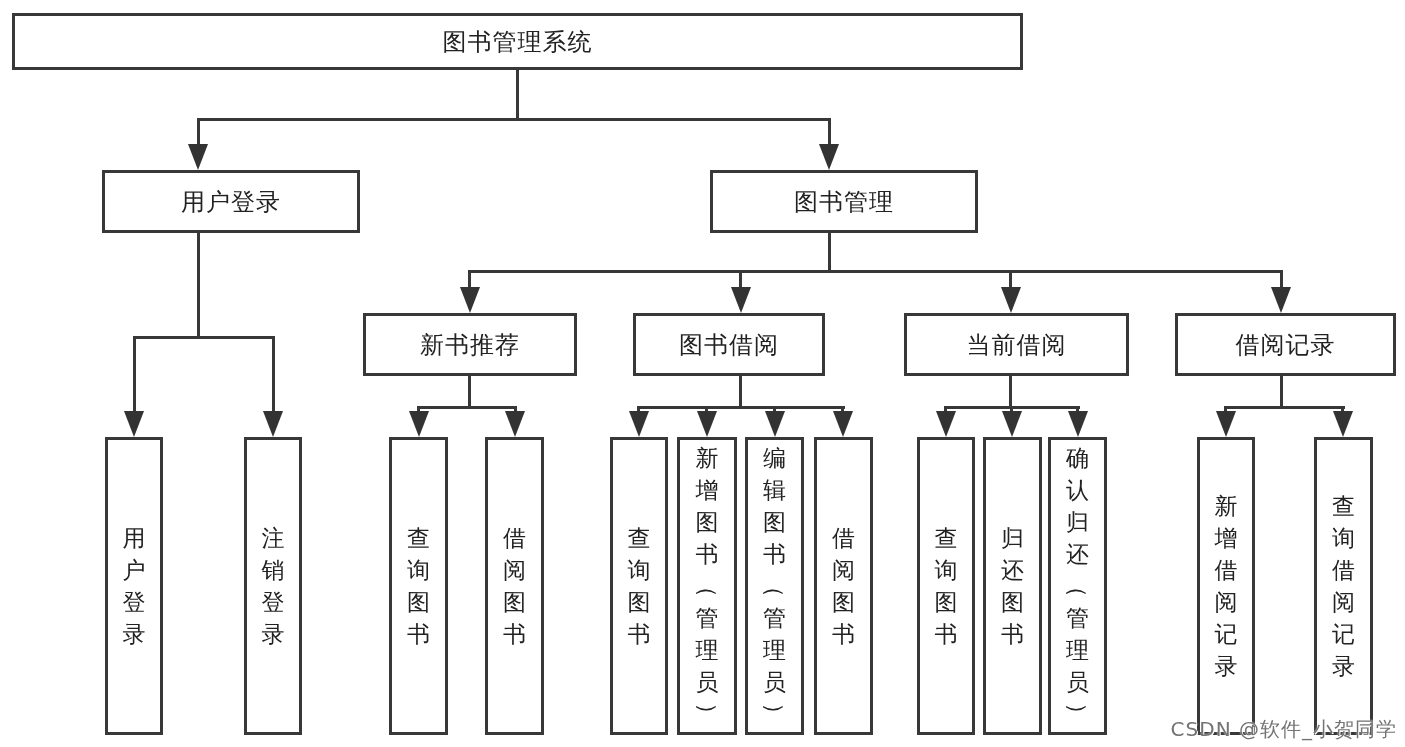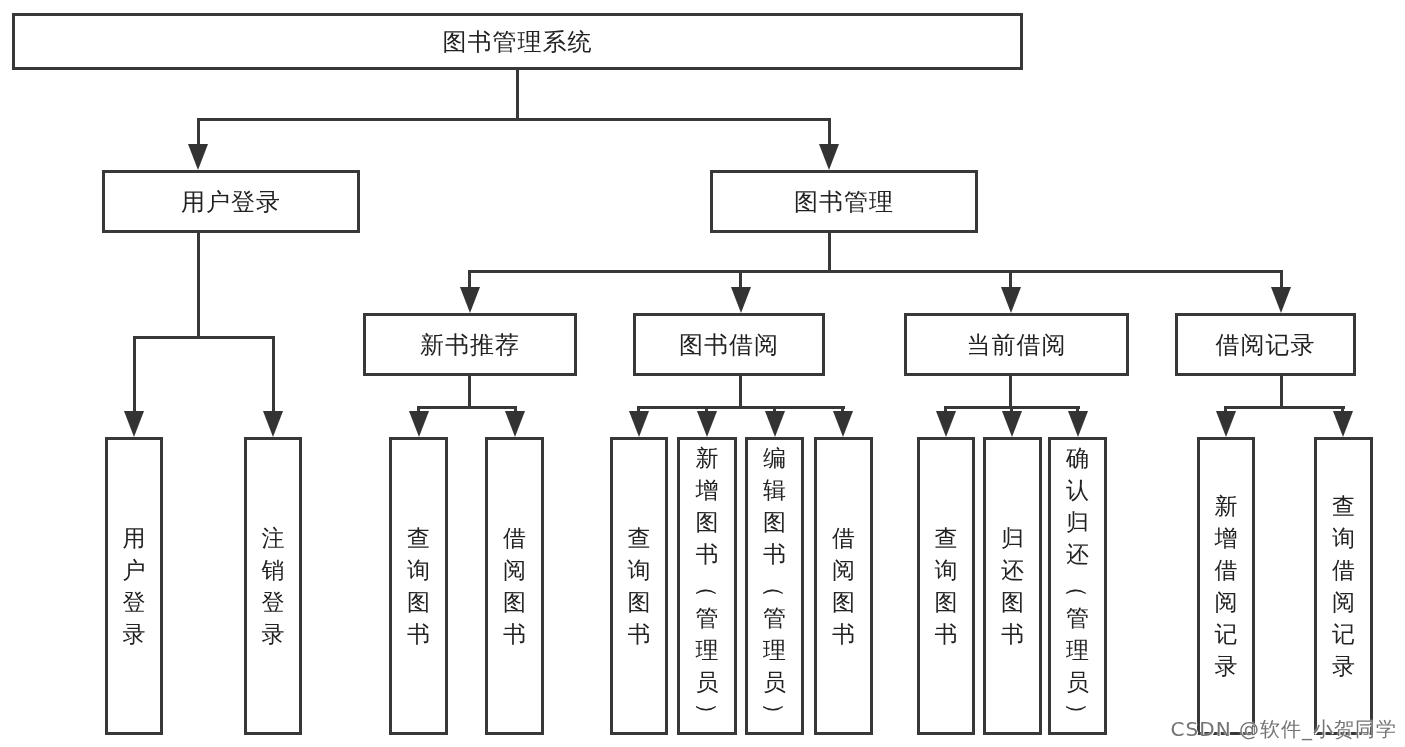--- a/index.html
+++ b/index.html
@@ -73,21 +73,21 @@
 
   <div class="node hnode" style="left:363px;top:313px;width:214px;height:63px;">
     <span>新书推荐</span>
   </div>
   <div class="node hnode" style="left:633px;top:313px;width:192px;height:63px;">
     <span>图书借阅</span>
   </div>
   <div class="node hnode" style="left:904px;top:313px;width:225px;height:63px;">
     <span>当前借阅</span>
   </div>
-  <div class="node hnode" style="left:1175px;top:313px;width:181px;height:63px;">
+  <div class="node hnode" style="left:1175px;top:313px;width:221px;height:63px;">
     <span>借阅记录</span>
   </div>
 
   <div class="vline" style="left:468px;top:375px;height:31px;"></div>
   <div class="hline" style="left:417px;top:406px;width:100px;"></div>
   <div class="vline" style="left:417px;top:406px;height:7px;"></div>
   <div class="arrow-down" style="left:409px;top:411px;"></div>
   <div class="vline" style="left:514px;top:406px;height:7px;"></div>
   <div class="arrow-down" style="left:505px;top:411px;"></div>
 

